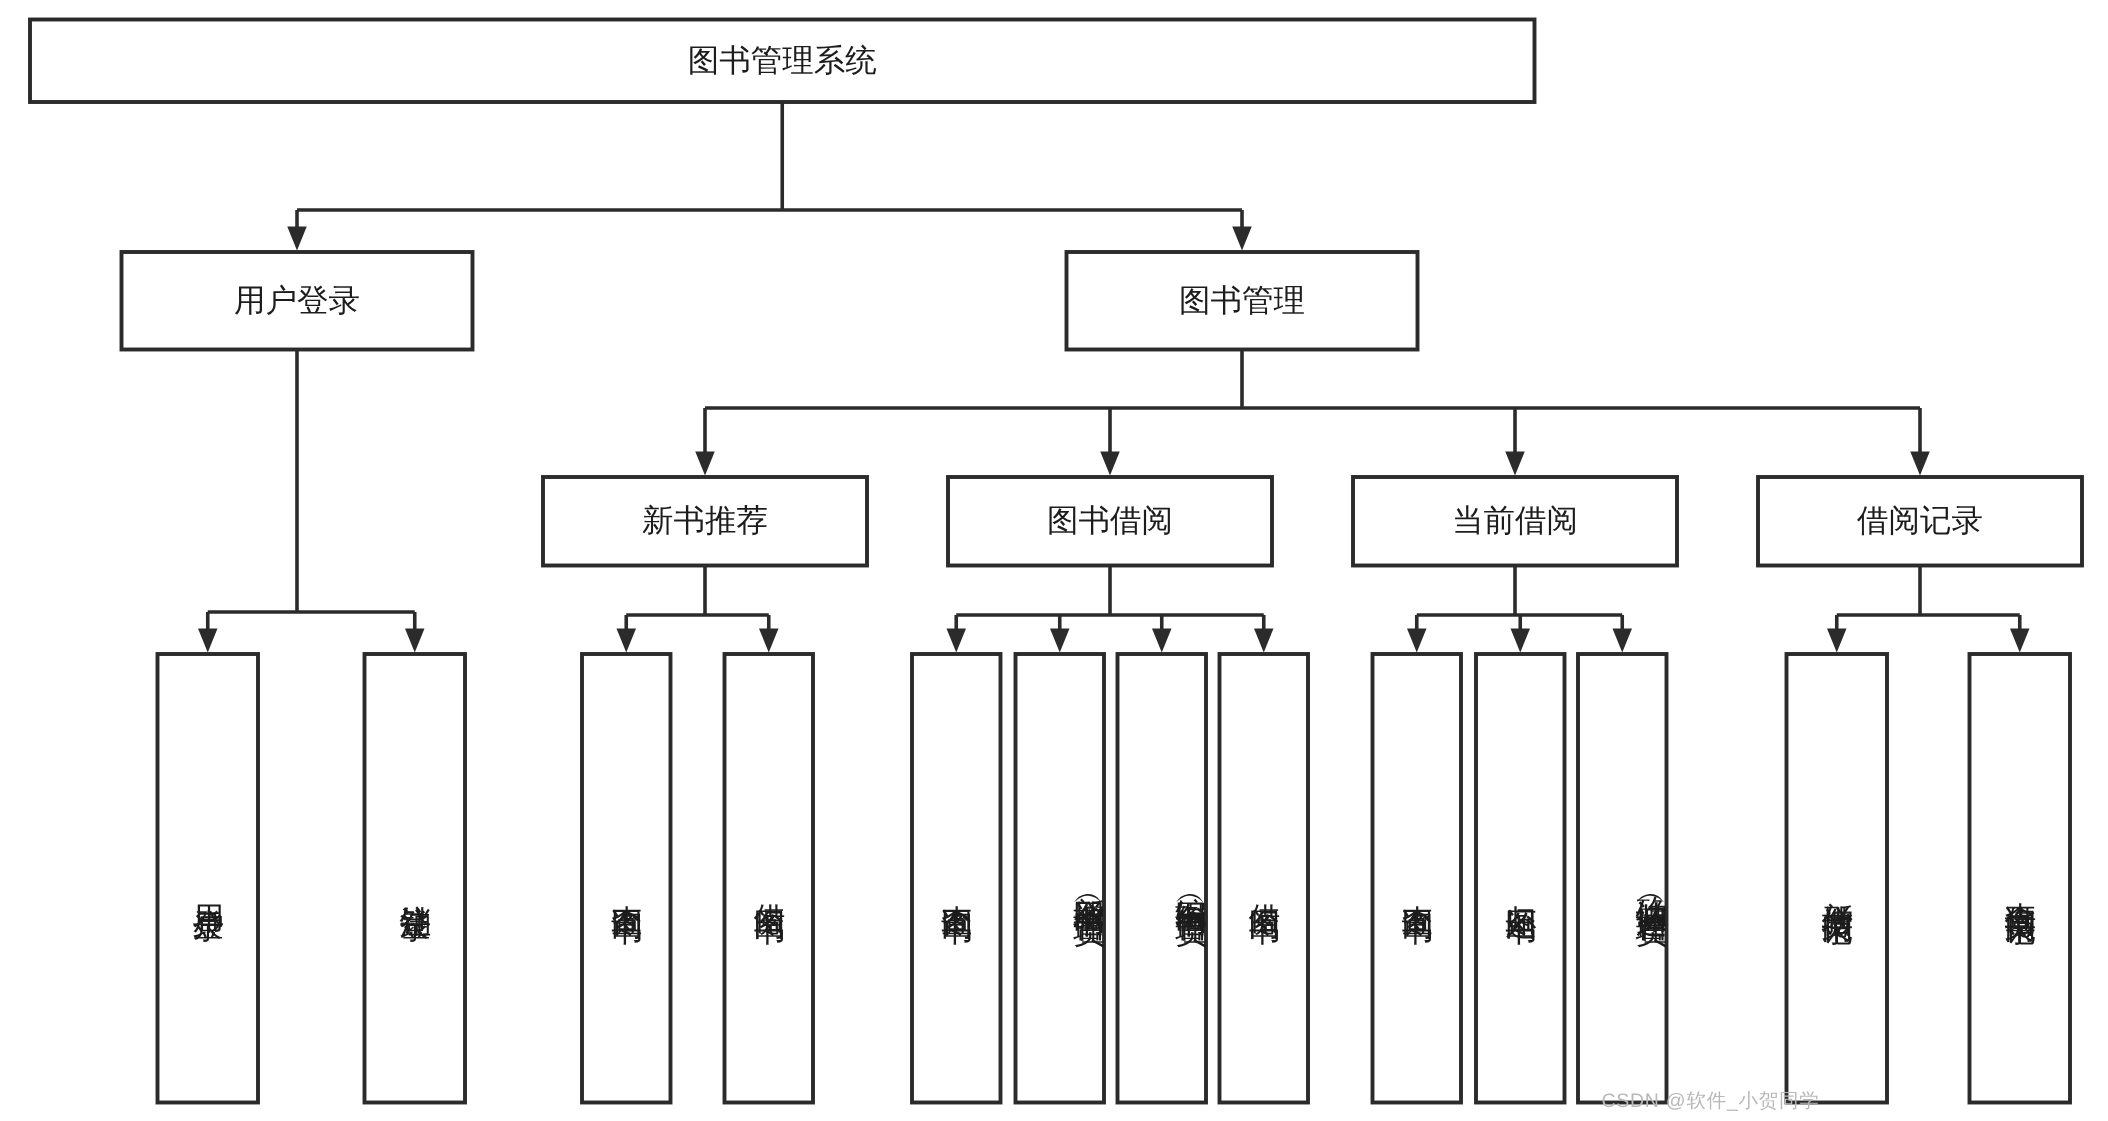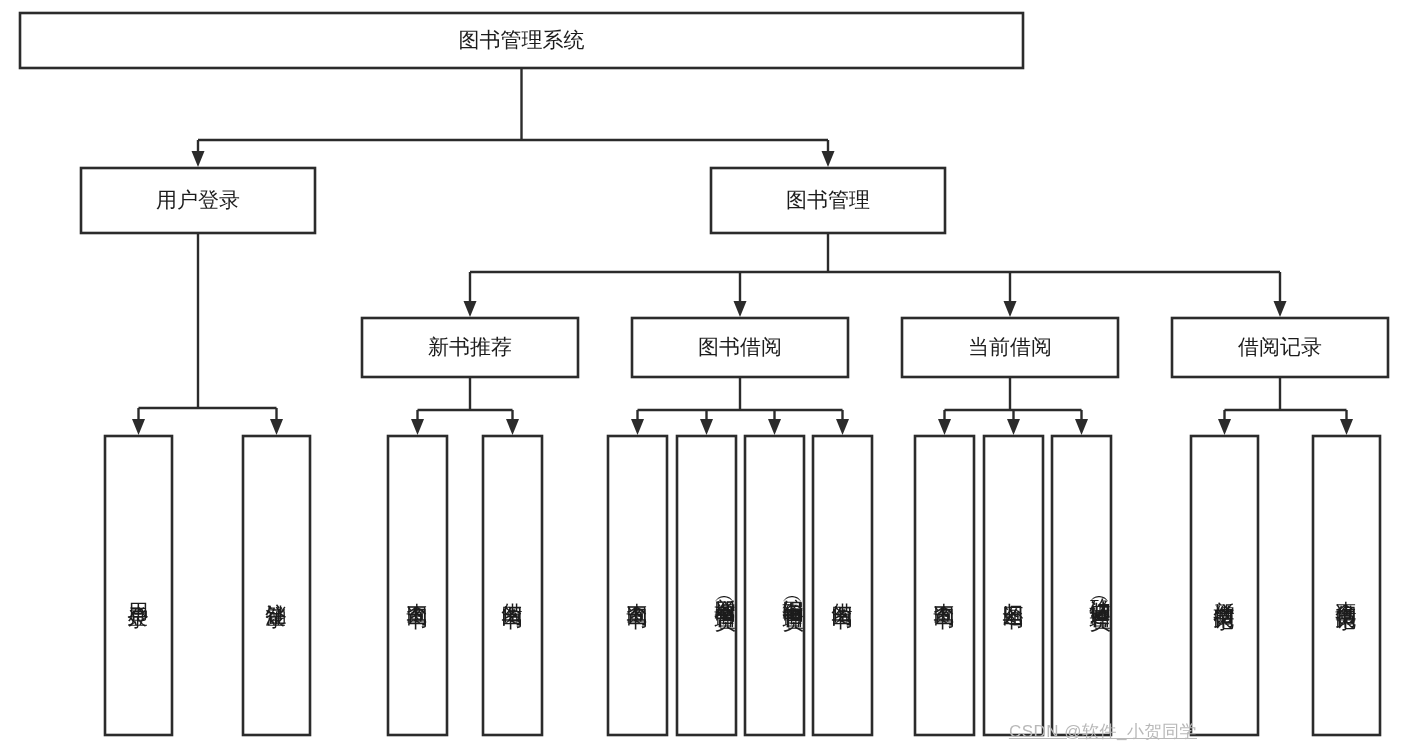--- a/index.html
+++ b/index.html
@@ -60,28 +60,27 @@
     line-height: 1.0;
     letter-spacing: 2px;
     display: flex;
     align-items: flex-start;
     justify-content: center;
     white-space: nowrap;
     pointer-events: none;
   }
   .watermark {
     position: absolute;
-    right: 18px;
+    right: 2px;
     bottom: 4px;
     font-family: "Liberation Sans", "DejaVu Sans", sans-serif;
-    font-size: 17px;
+    font-size: 13px;
     color: #b8b8b8;
     white-space: nowrap;
     letter-spacing: 0.5px;
-    text-decoration: underline;
   }
 </style>
 </head>
 <body>
 
 <div id="diagram-root">
 
   <svg id="flow" viewBox="0 0 1405 747">
     <g id="connectors">
         <line x1="521.5" y1="68" x2="521.5" y2="140" class="conn"></line>

